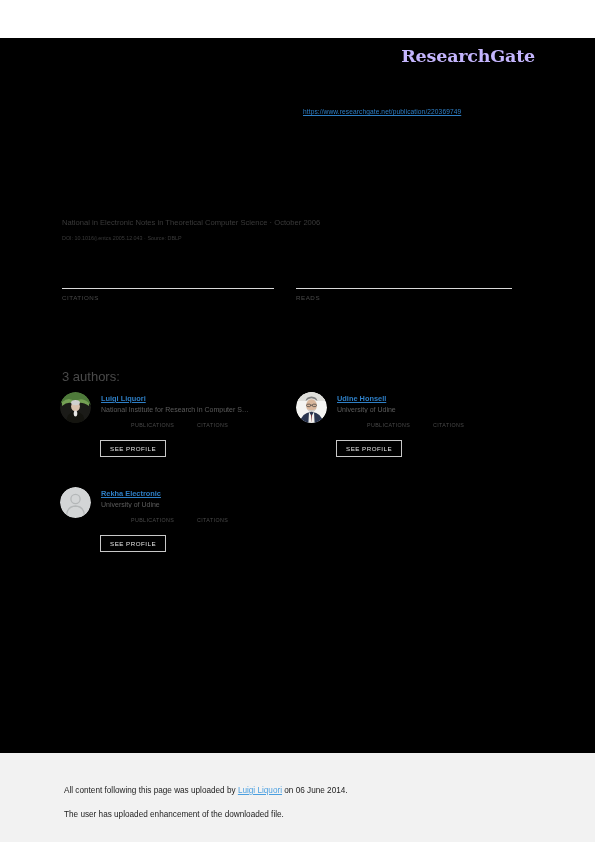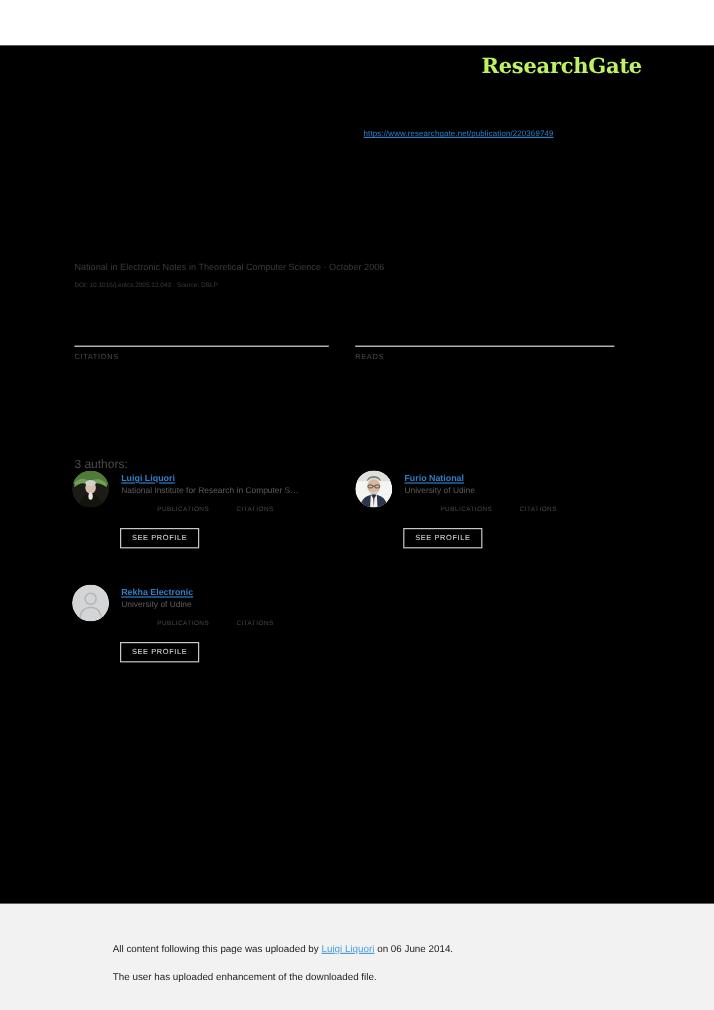--- a/index.html
+++ b/index.html
@@ -10,21 +10,21 @@
     -webkit-font-smoothing:antialiased;
   }
   .top-strip { position:absolute; left:0; top:0; width:595px; height:38px; background:#ffffff; }
   .page-body { position:absolute; left:0; top:38px; width:595px; height:715px; background:#000000; }
 
   
   .rg-logo {
     position:absolute; right:60px; top:46px;
     font-family:"DejaVu Serif", serif;
     font-weight:bold; font-size:17.5px; letter-spacing:-0.2px;
-    color:#bef264; white-space:nowrap;text-align:right;
+    color:#c4b5fd; white-space:nowrap;text-align:right;
   }
 
   
   .rg-url {
     position:absolute; left:303px; top:108px;
     font-size:6.6px; color:#2e7fc6; letter-spacing:0.1px; white-space:nowrap;
   }
 
   
   .paper-title {
@@ -55,21 +55,21 @@
     font-size:15px; color:#000000; height:22px; line-height:22px;
   }
   .stat-rule { border-top:1px solid #d9d9d9; margin-top:4px; }
   .stat-label {
     font-size:6.2px; color:#4a4a4a; letter-spacing:0.55px; margin-top:5px;
   }
 
   
   .authors-head {
     position:absolute; left:62px; top:369px;
-    font-size:10px; color:#4a4a4a;margin-top:13px;
+    font-size:13px; color:#4a4a4a;
   }
   .author { position:absolute; width:225px; }
   .a1 { left:60px; top:392px; }
   .a2 { left:296px; top:392px; }
   .a3 { left:60px; top:487px; }
 
   .avatar {
     position:absolute; left:0; top:0; width:31px; height:31px;
     border-radius:50%; overflow:hidden;
   }
@@ -99,21 +99,21 @@
     cursor:pointer; white-space:nowrap;
   }
 
   
   .footer {
     position:absolute; left:0; top:753px; width:595px; height:89px;
     background:#f2f2f2;
   }
   .footer-line {
     position:absolute; left:64px;
-    font-size:8.2px; color:#222222; white-space:nowrap;margin-left:30px;
+    font-size:8.2px; color:#222222; white-space:nowrap;
   }
   .fl1 { top:786px; }
   .fl2 { top:810px; }
   .footer-link { color:#4a9fe0; }
 </style>
 </head>
 <body>
 
 <div class="top-strip"></div>
 <div class="page-body"></div>
@@ -198,21 +198,21 @@
         <rect x="10.6" y="12.2" width="4" height="2.4" rx="1.1" fill="none" stroke="#3b3b3b" stroke-width="0.7"></rect>
         <rect x="16.4" y="12.2" width="4" height="2.4" rx="1.1" fill="none" stroke="#3b3b3b" stroke-width="0.7"></rect>
         <line x1="14.6" y1="13.2" x2="16.4" y2="13.2" stroke="#3b3b3b" stroke-width="0.7"></line>
         <path d="M11.8 17 Q15.5 19.4 19.2 17 Q18 20.6 15.5 20.6 Q13 20.6 11.8 17 Z" fill="#cfcfcf"></path>
         <path d="M4 31 Q5 21 15.5 19.8 Q26 21 27 31 Z" fill="#2a3550"></path>
         <path d="M13 20 L15.5 24 L18 20 L18.6 31 L12.4 31 Z" fill="#f2f2ee"></path>
         <path d="M15 23.6 L15.5 31 L16 23.6 L15.5 22.6 Z" fill="#6f2330"></path>
       </g>
     </svg>
   </span>
-  <a class="a-name" href="#">Furio National</a>
+  <a class="a-name" href="#">Udine Honsell</a>
   <div class="a-affil">University of Udine</div>
   <div class="a-stats">
     <div class="a-stat a-stat-pub">
       <div class="a-stat-val"></div>
       <div class="a-stat-lbl">PUBLICATIONS</div>
     </div>
     <div class="a-stat a-stat-cit">
       <div class="a-stat-val"></div>
       <div class="a-stat-lbl">CITATIONS</div>
     </div>

